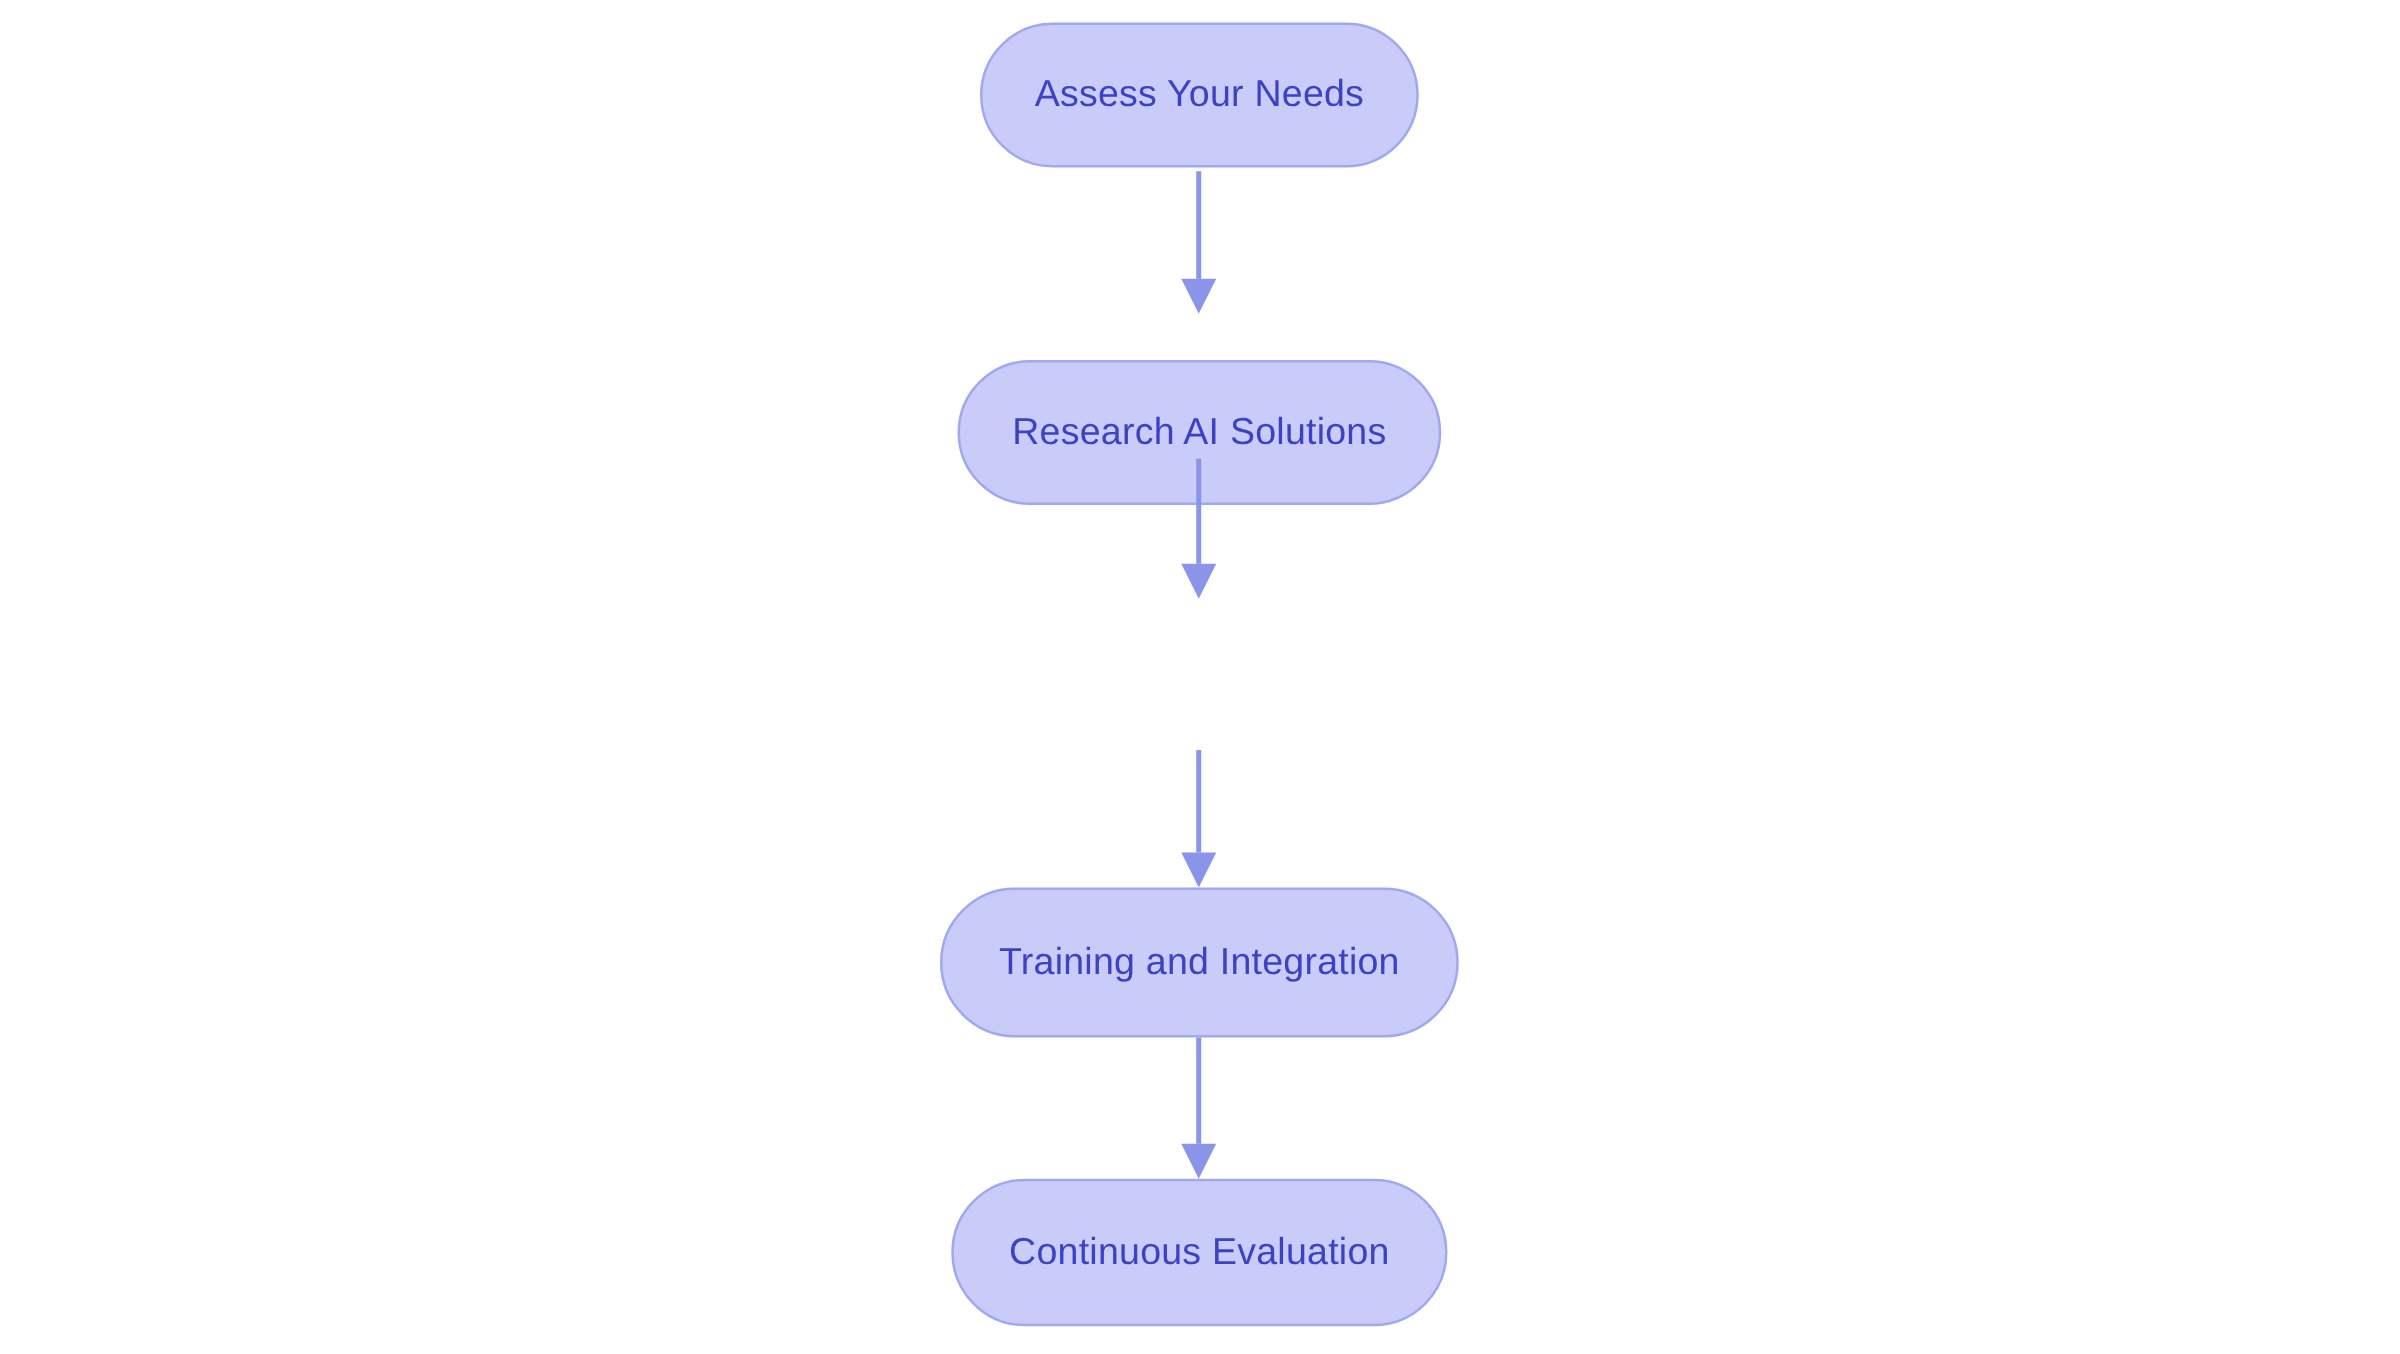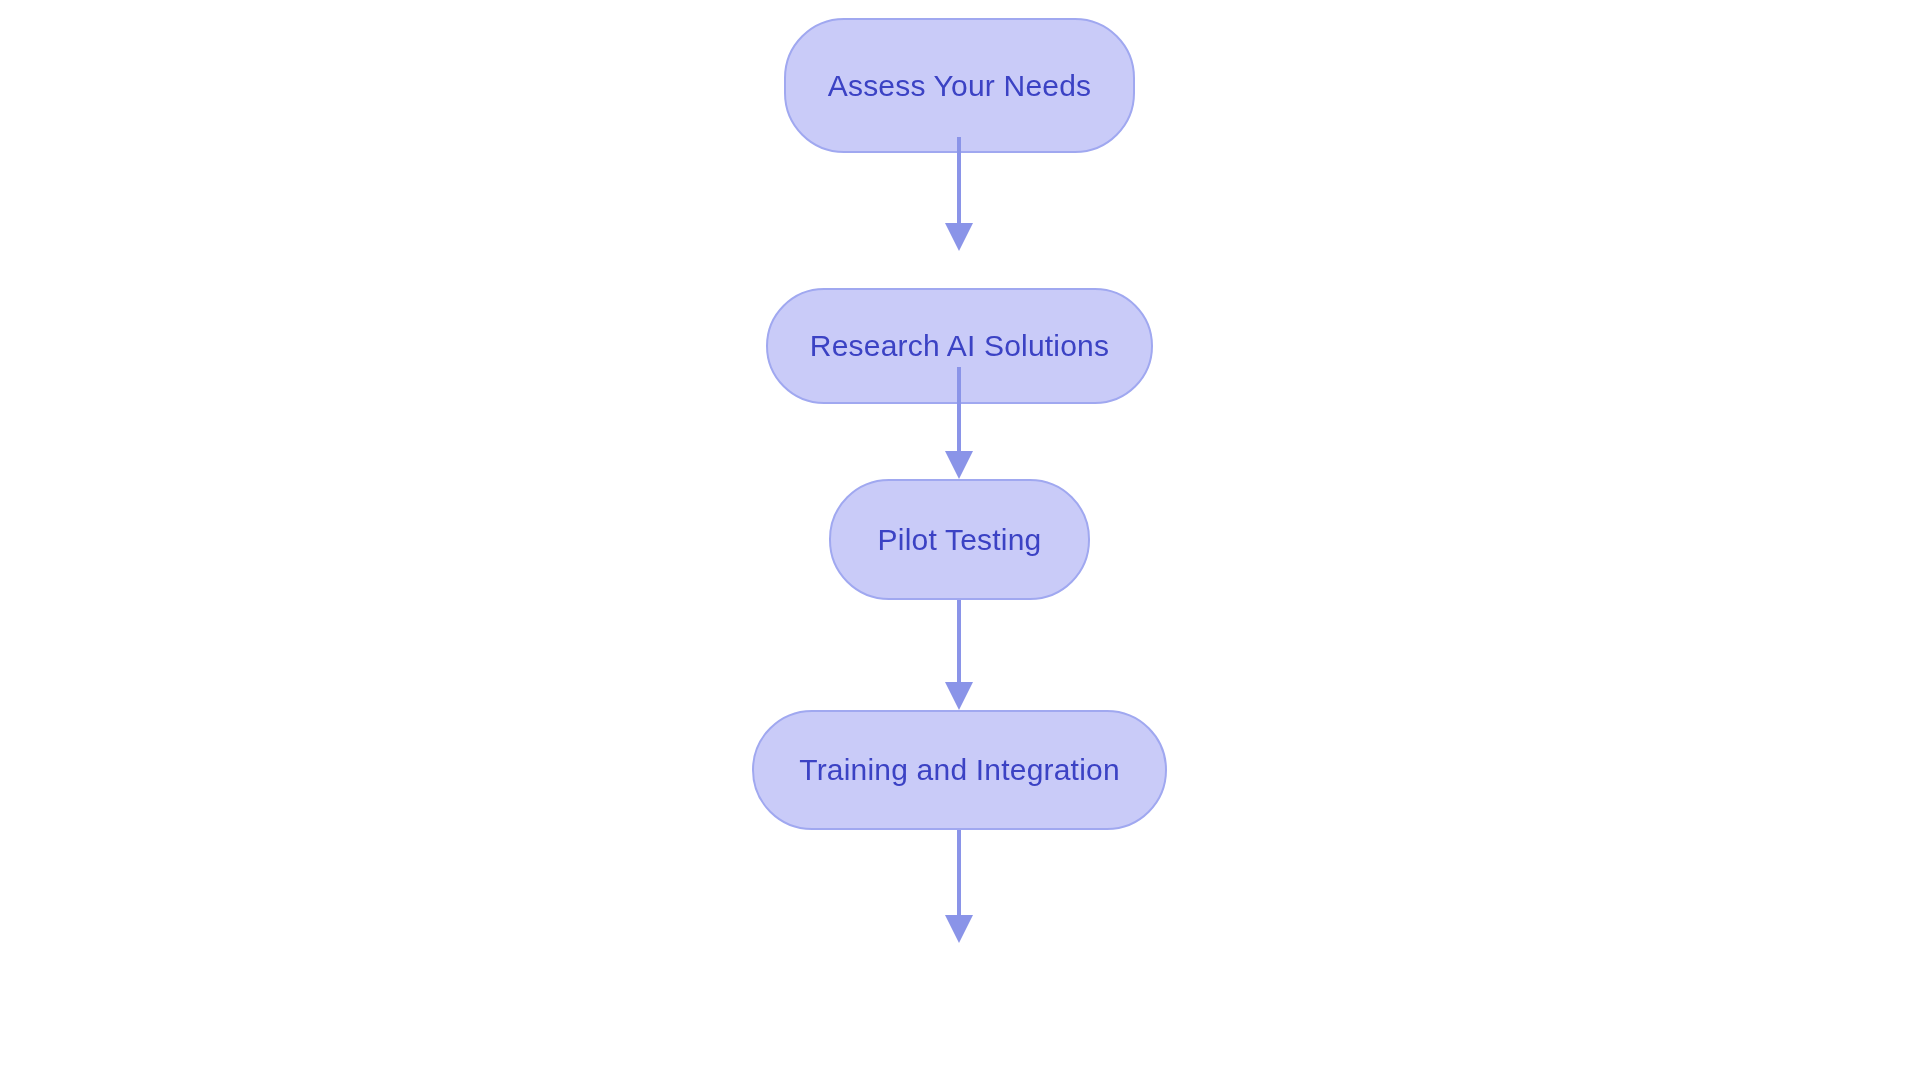--- a/index.html
+++ b/index.html
@@ -53,21 +53,21 @@
   }
   .connector .head {
     width: 0;
     height: 0;
     border-left: 14px solid transparent;
     border-right: 14px solid transparent;
     border-top: 28px solid var(--arrow);
   }
 
   
-  #node-0 { left: 784px; top: 18px;  width: 351px; height: 135px; }
+  #node-0 { left: 784px; top: 18px;  width: 351px; height: 116px; }
   #node-1 { left: 766px; top: 251px; width: 387px; height: 116px; margin-top: 37px; }
   #node-2 { left: 829px; top: 479px; width: 261px; height: 121px; }
   #node-3 { left: 752px; top: 710px; width: 415px; height: 120px; }
   #node-4 { left: 761px; top: 943px; width: 397px; height: 118px; }
 
   
   #conn-0 { top: 137px; height: 114px; }
   #conn-1 { top: 367px; height: 112px; }
   #conn-2 { top: 600px; height: 110px; }
   #conn-3 { top: 830px; height: 113px; }
@@ -88,32 +88,32 @@
 
   <div class="node" id="node-1">
     <span>Research AI Solutions</span>
   </div>
 
   <div class="connector" id="conn-1">
     <div class="shaft"></div>
     <div class="head"></div>
   </div>
 
-  <div class="node" id="node-2">
-    <span>Pilot Testing</span>
-  </div>
 
   <div class="connector" id="conn-2">
     <div class="shaft"></div>
     <div class="head"></div>
   </div>
 
   <div class="node" id="node-3">
     <span>Training and Integration</span>
   </div>
 
   <div class="connector" id="conn-3">
     <div class="shaft"></div>
     <div class="head"></div>
   </div>
 
+  <div class="node" id="node-4">
+    <span>Continuous Evaluation</span>
+  </div>
 
 </div>
 
 </body></html>

